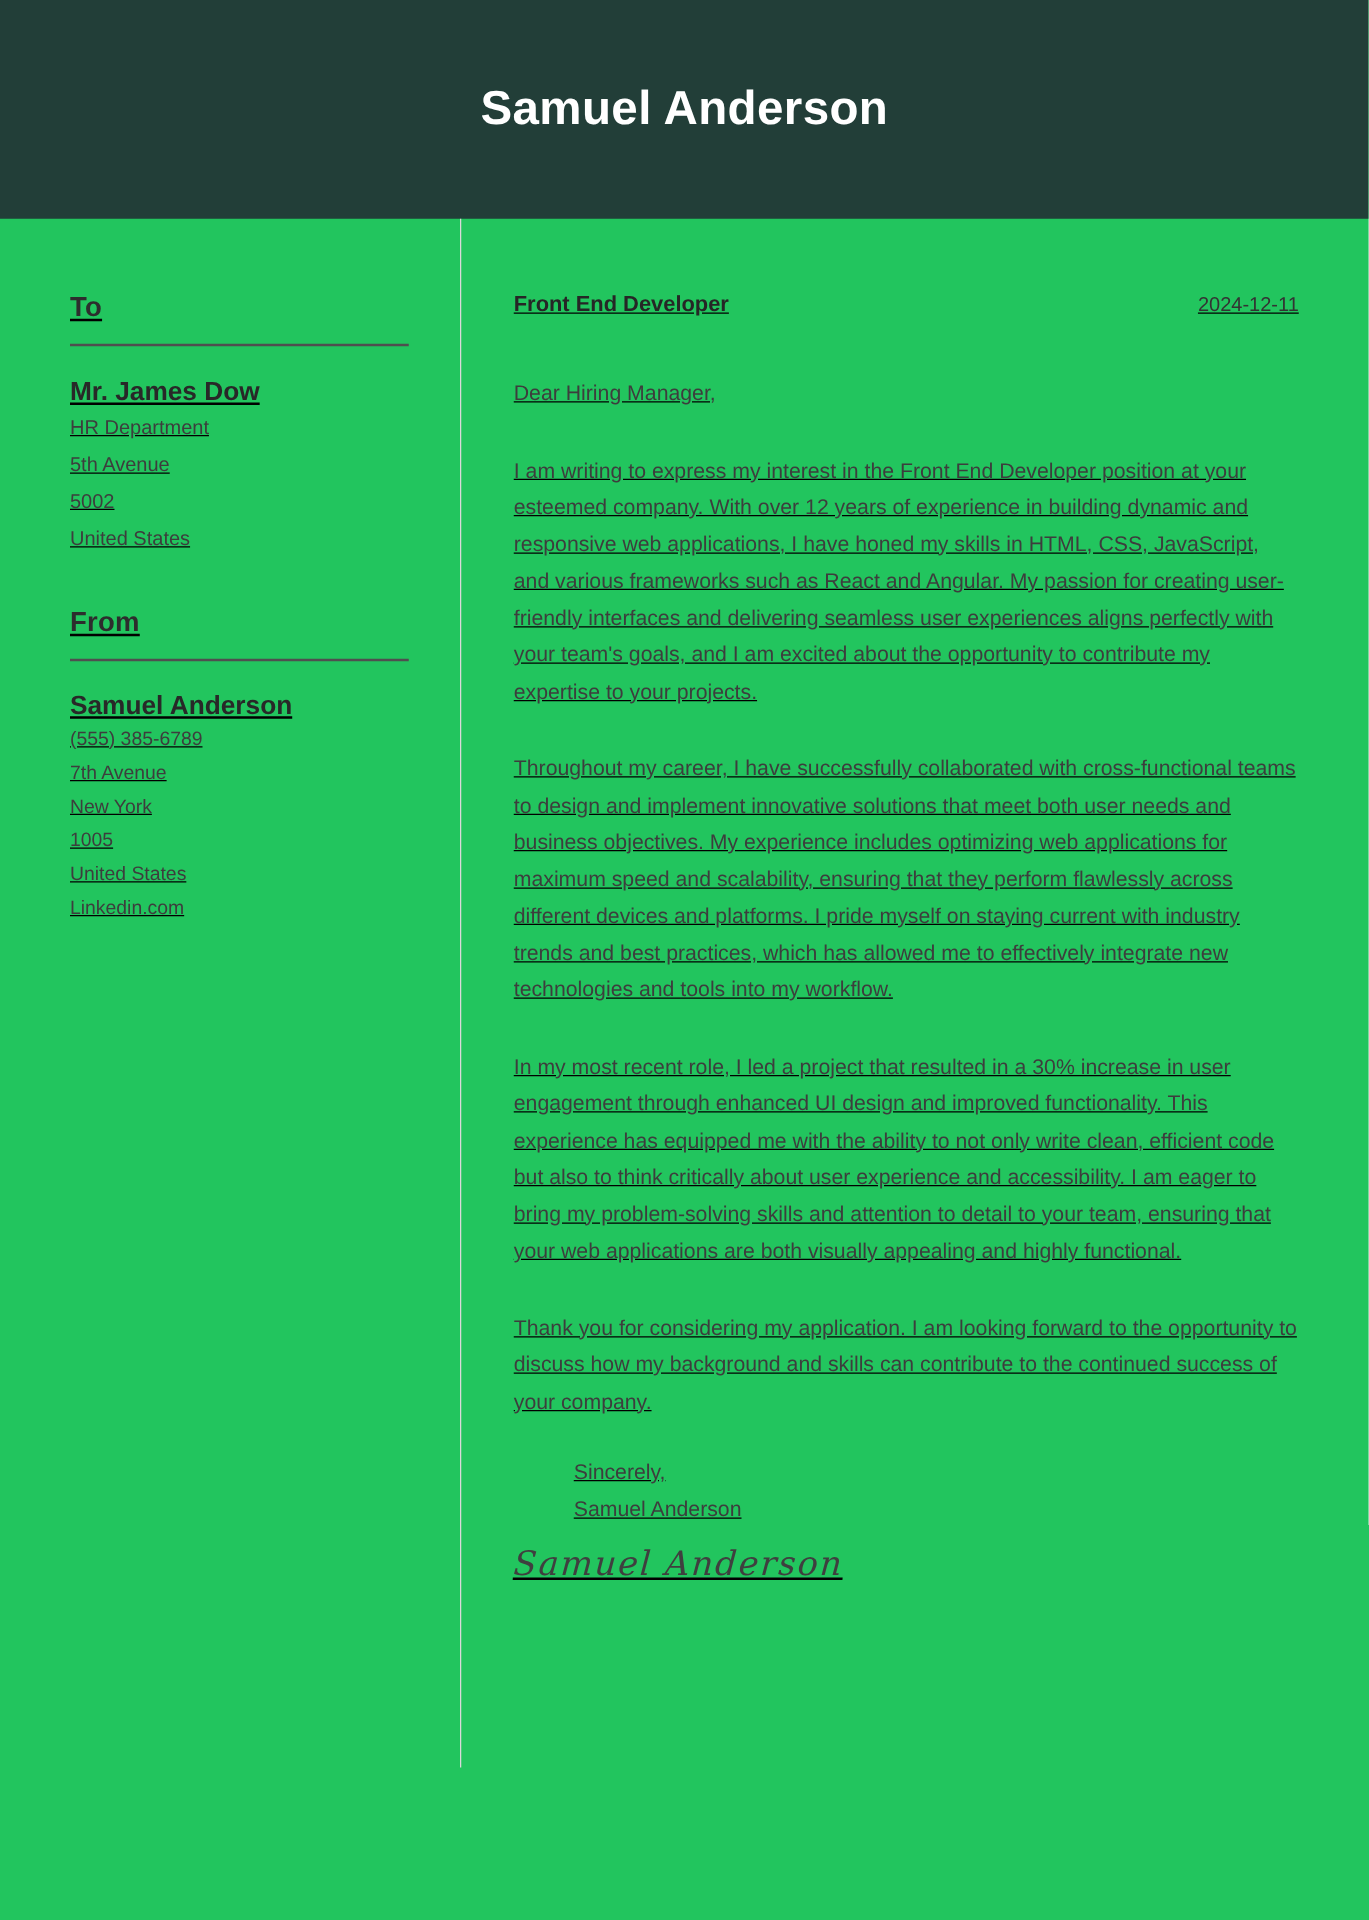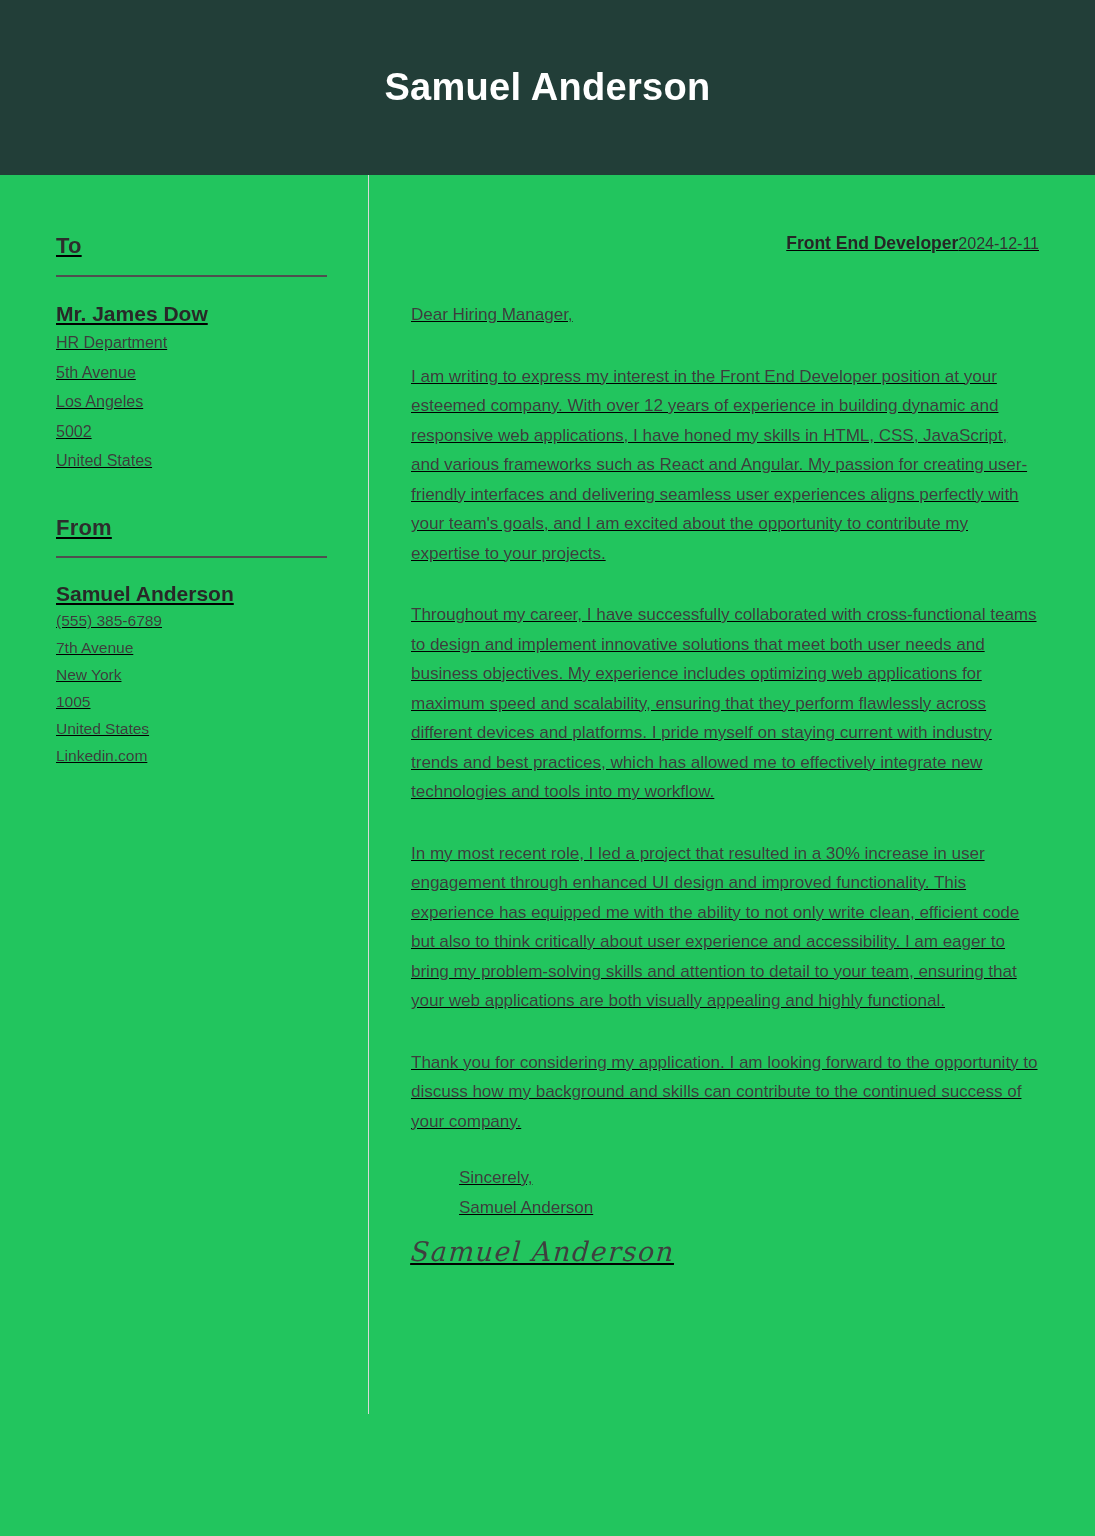--- a/index.html
+++ b/index.html
@@ -78,21 +78,21 @@
   .addr.tight {
     font-size: 15.5px;
     line-height: 27px;
   }
   .section-from {
     margin-top: 38px;
   }
   
   .letter-head {
     display: flex;
-    justify-content: flex-end;
+    justify-content: space-between;
     align-items: baseline;
   }
   .job-title {
     font-size: 17.5px;
     font-weight: 700;
     color: #262626;
   }
   .letter-date {
     font-size: 16px;
     color: #333333;
@@ -136,21 +136,20 @@
 
     <aside class="sidebar">
 
       <section>
         <h2 class="side-heading">To</h2>
         <hr class="rule">
         <div class="addr">
           <div class="addr-name">Mr. James Dow</div>
           <div class="addr-line">HR Department</div>
           <div class="addr-line">5th Avenue</div>
-          <div class="addr-line">Los Angeles</div>
           <div class="addr-line">5002</div>
           <div class="addr-line">United States</div>
         </div>
       </section>
 
       <section class="section-from">
         <h2 class="side-heading">From</h2>
         <hr class="rule">
         <div class="addr tight">
           <div class="addr-name">Samuel Anderson</div>

